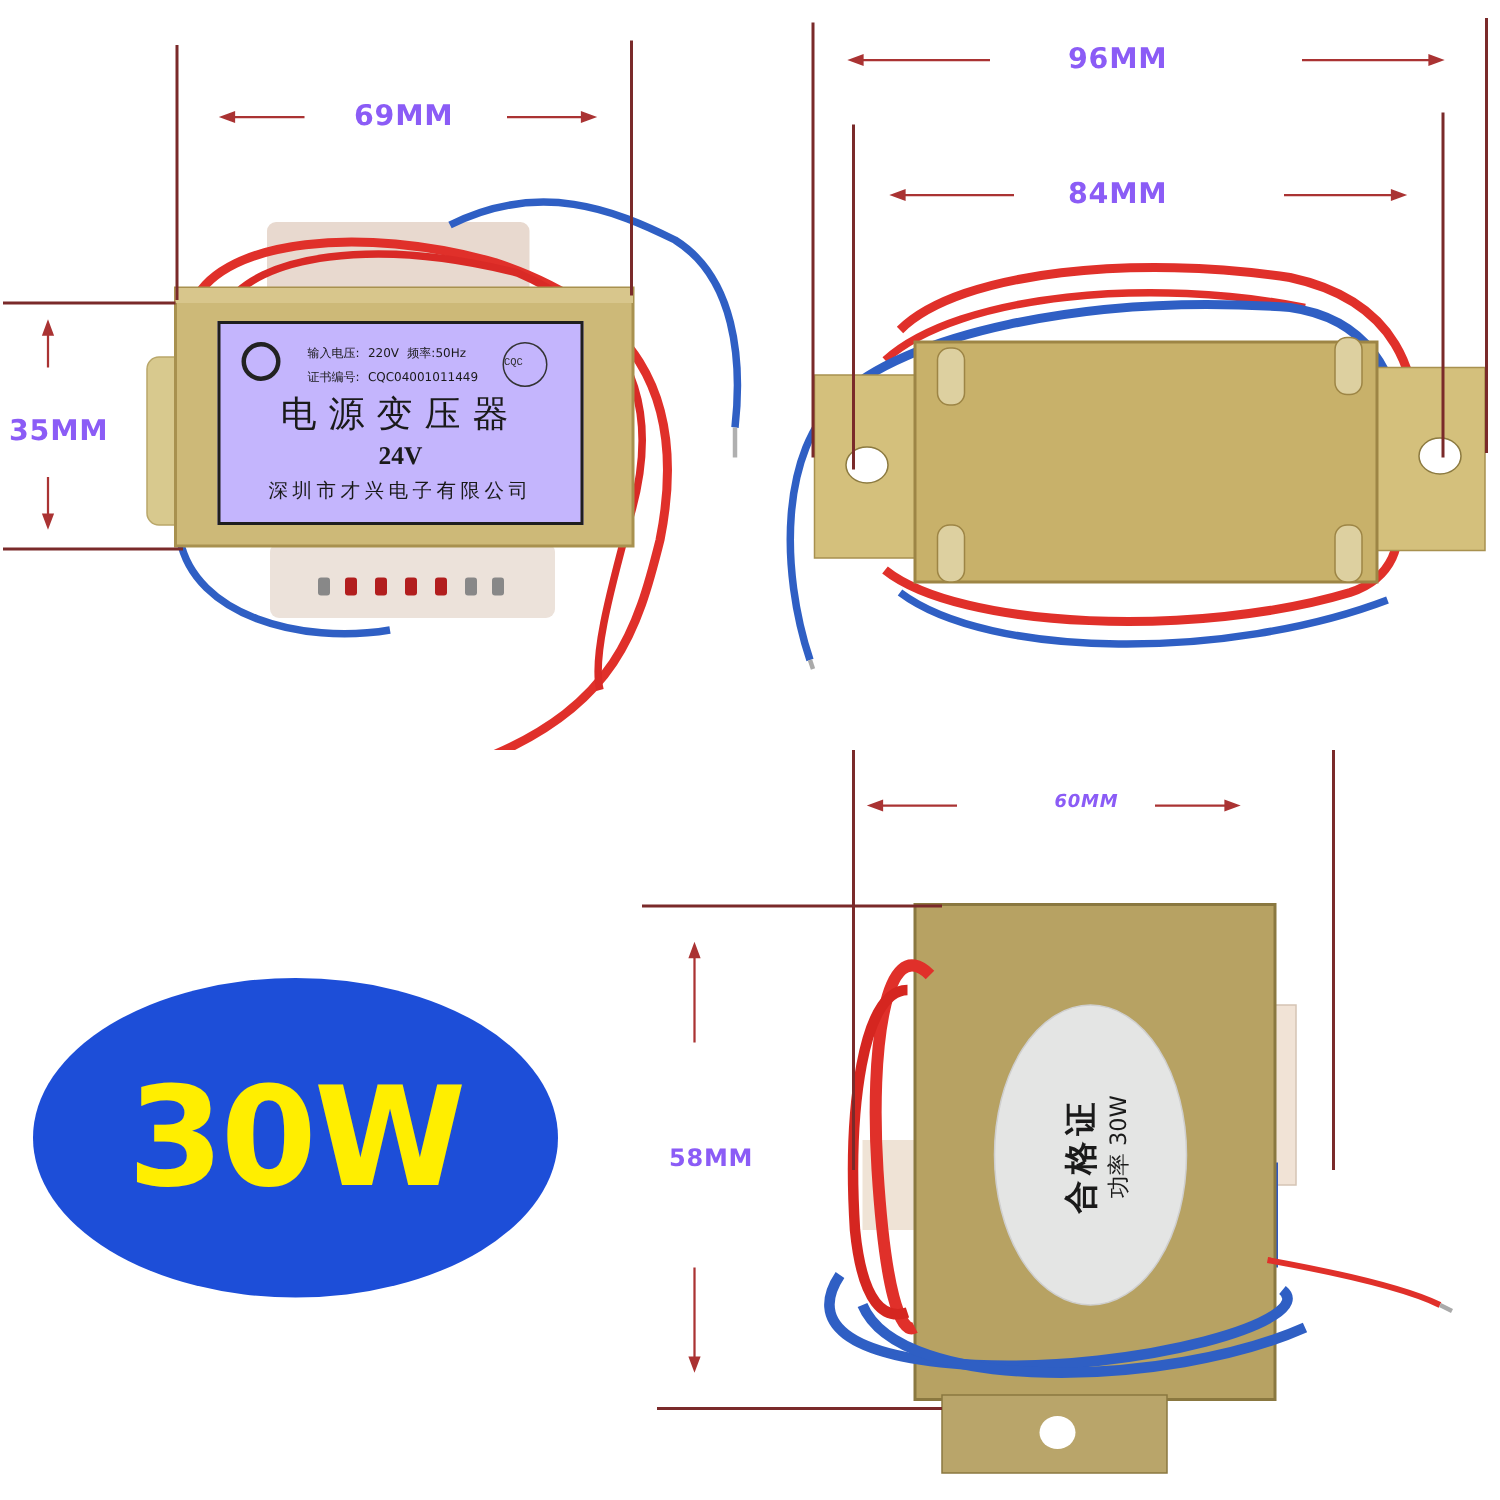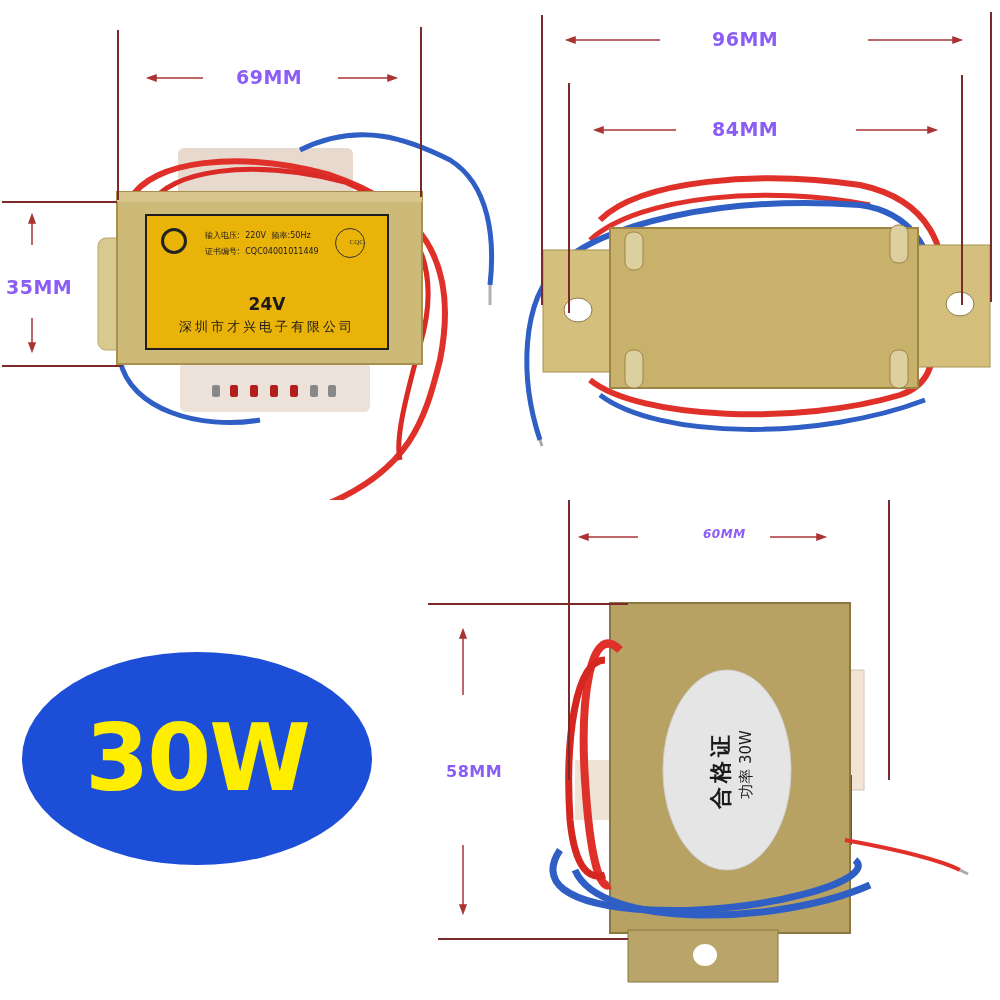--- a/index.html
+++ b/index.html
@@ -2,21 +2,21 @@
 <html><head>
 <meta charset="utf-8">
 <style>
   html,body{margin:0;padding:0;background:#ffffff;}
   #canvas{position:relative;width:1000px;height:1000px;overflow:hidden;background:#ffffff;font-family:"Liberation Sans","DejaVu Sans",sans-serif;}
   .abs{position:absolute;}
   .dim-label{position:absolute;font-family:"DejaVu Sans","Liberation Sans",sans-serif;font-weight:bold;color:#8b5cf6;font-size:19px;letter-spacing:0.5px;white-space:nowrap;}
   .vline{position:absolute;width:1.5px;background:#7a2a2a;}
   .hline{position:absolute;height:1.5px;background:#7a2a2a;}
   svg{position:absolute;left:0;top:0;}
-  .label-plate{position:absolute;background:#eab308;border:2px solid #1e1e1e;box-sizing:border-box;}
+  .label-plate{position:absolute;background:#c4b5fd;border:2px solid #1e1e1e;box-sizing:border-box;}
   .cn{font-family:"DejaVu Sans",sans-serif;color:#1a1a1a;position:absolute;white-space:nowrap;}
   .badge{position:absolute;left:22px;top:652px;width:350px;height:213px;border-radius:50%;background:#1d4ed8;display:flex;align-items:center;justify-content:center;}
   .badge span{font-family:"DejaVu Sans","Liberation Sans",sans-serif;font-weight:bold;font-size:92px;color:#ffee00;letter-spacing:-2px;}
 </style>
 </head>
 <body>
 
 <div id="canvas">
 
   <div>
@@ -53,22 +53,23 @@
       <div class="abs" style="left:14px;top:12px;width:26px;height:26px;border-radius:50%;border:3px solid #222;box-sizing:border-box;"></div>
       <div class="cn" style="left:58px;top:14px;font-size:8px;">
         <span>输入电压:</span>
         <span style="margin-left:3px;">220V</span>
         <span style="margin-left:3px;">频率:</span><span>50Hz</span>
       </div>
       <div class="cn" style="left:58px;top:30px;font-size:8px;">
         <span>证书编号:</span>
         <span style="margin-left:3px;">CQC04001011449</span>
       </div>
-      <div class="abs" style="left:188px;top:12px;width:30px;height:30px;border-radius:50%;border:1.5px solid #333;box-sizing:border-box;font-size:7px;line-height:27px;text-align:right;color:#333;font-family:Liberation Serif, serif;">CQC</div>
-      <div class="cn" style="left:0;width:240px;text-align:center;top:78px;font-size:17px;font-weight:bold;">24V</div>
+      <div class="abs" style="left:188px;top:12px;width:30px;height:30px;border-radius:50%;border:1.5px solid #333;box-sizing:border-box;font-size:7px;line-height:27px;text-align:left;color:#333;font-family:Liberation Mono, monospace;">CQC</div>
+      <div class="cn" style="left:0;width:240px;text-align:center;top:44px;font-size:24px;letter-spacing:8px;">电源变压器</div>
+      <div class="cn" style="left:0;width:240px;text-align:center;top:78px;font-size:17px;font-weight:bold;font-family:Liberation Serif, serif;">24V</div>
       <div class="cn" style="left:0;width:240px;text-align:center;top:102px;font-size:13px;letter-spacing:3px;">深圳市才兴电子有限公司</div>
     </div>
 
     <div class="vline" style="left:117px;top:30px;height:170px;"></div>
     <div class="vline" style="left:420px;top:27px;height:170px;"></div>
     <div class="hline" style="left:2px;top:201px;width:115px;"></div>
     <div class="hline" style="left:2px;top:365px;width:120px;"></div>
     <svg width="1000" height="1000" style="pointer-events:none;">
       <g stroke="#a33" stroke-width="1.5" fill="#a33">
 

